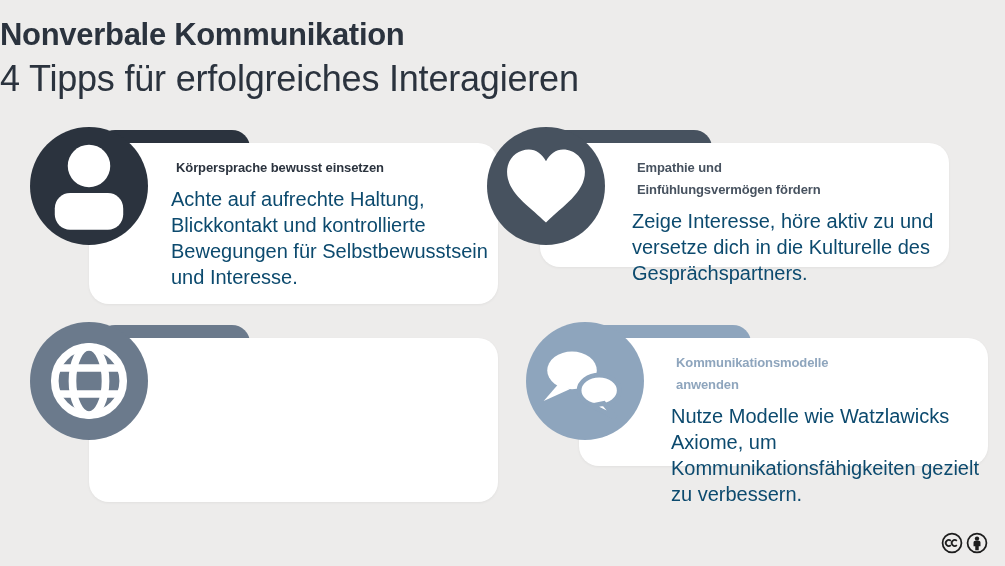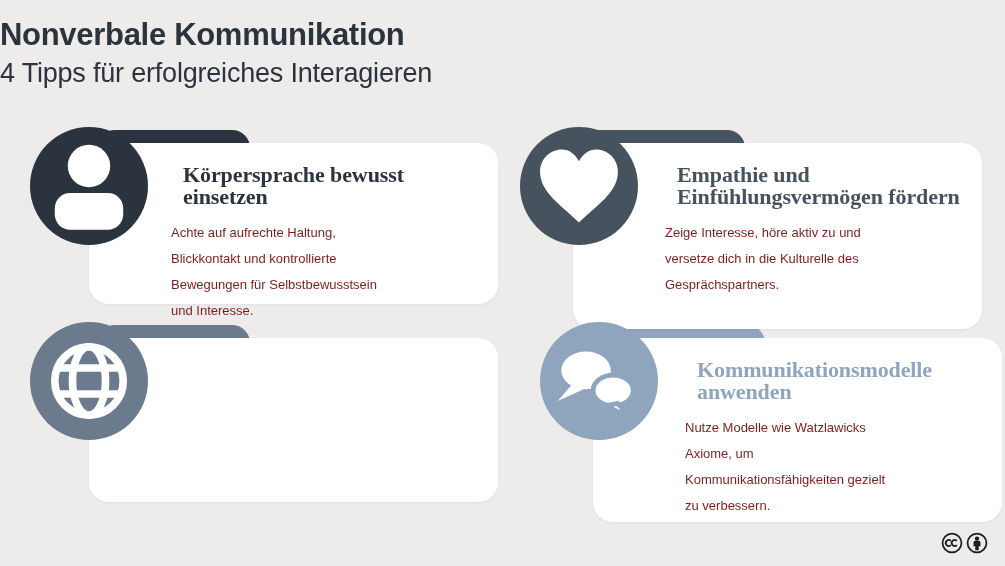--- a/index.html
+++ b/index.html
@@ -8,28 +8,28 @@
     width: 1005px;
     height: 566px;
     background: #edeceb;
     font-family: "Liberation Sans", sans-serif;
     overflow: hidden;
   }
 
   
   .header { position: absolute; top: 17px; left: 0; width: 100%; text-align: left; color: #2b333e; }
   .main-title { margin: 0; font-size: 31px; font-weight: bold; letter-spacing: -0.3px; }
-  .subtitle  { margin: 5px 17px 0 0; font-size: 27px; font-weight: 400; letter-spacing: -0.2px; }
+  .subtitle  { margin: 5px 17px 0 0; font-size: 36px; font-weight: 400; letter-spacing: -0.2px; }
 
   
   .card { position: absolute; width: 409px; height: 161px; }
   #card-0 { left: 89px;  top: 143px; }
-  #card-1 { left: 573px; top: 143px; height: 186px; }
+  #card-1 { left: 540px; top: 143px; height: 124px; }
   #card-2 { left: 89px;  top: 338px; height: 164px; }
-  #card-3 { left: 593px; top: 338px; height: 184px; }
+  #card-3 { left: 579px; top: 338px; height: 128px; }
 
   .tab {
     position: absolute; top: -13px; height: 40px;
     border-radius: 18px; background: var(--accent); z-index: 0;
   }
   .card.left  .tab { left: 8px; width: 153px; }
   .card.right .tab { left: 2px; width: 170px; }
 
   .panel {
     position: absolute; inset: 0; background: #ffffff;
@@ -46,26 +46,26 @@
   .card.right .circle { left: -53px; top: -16px; }
   .circle svg { display: block; }
 
   .content {
     position: absolute; z-index: 3; left: 0; top: 0; right: 0;
     padding: 9px 8px 0 82px;
   }
   .card.right .content { padding-left: 92px; }
 
   .card-title {
-    margin: 12px; font-size: 22px; font-weight: bold; line-height: 22px;
-    color: var(--accent); white-space: pre-line; letter-spacing: -0.1px; font-family: Liberation Serif, serif;
+    margin: 5px; font-size: 13px; font-weight: bold; line-height: 22px;
+    color: var(--accent); white-space: pre-line; letter-spacing: -0.1px;
   }
   .card-body {
-    margin: 7px 0 0 0; font-size: 13px; line-height: 26px;
-    color: #7f1d1d; white-space: pre-line;
+    margin: 7px 0 0 0; font-size: 20px; line-height: 26px;
+    color: #0c4a6e; white-space: pre-line;
   }
 
   
   .license {
     position: absolute; right: 17px; bottom: 12px;
     display: flex; gap: 3px; align-items: center;
   }
   .license svg { display: block; }
 </style>
 </head>

